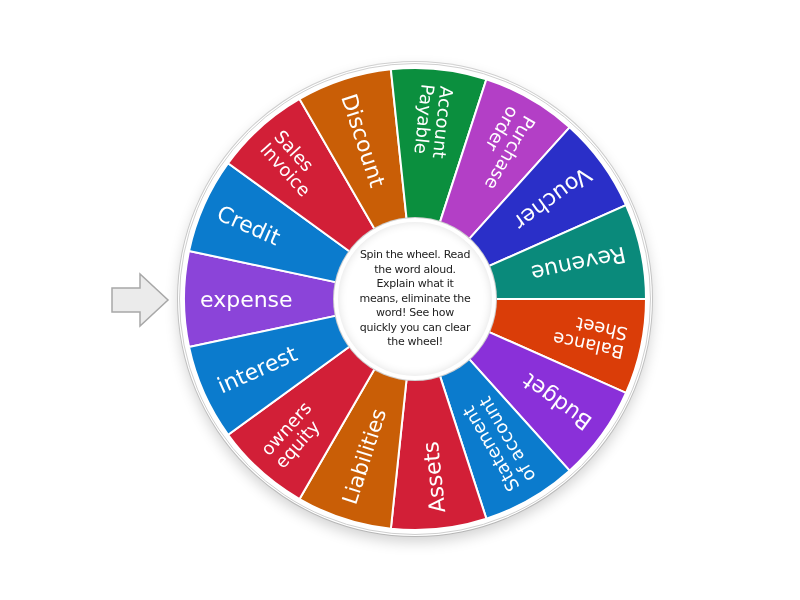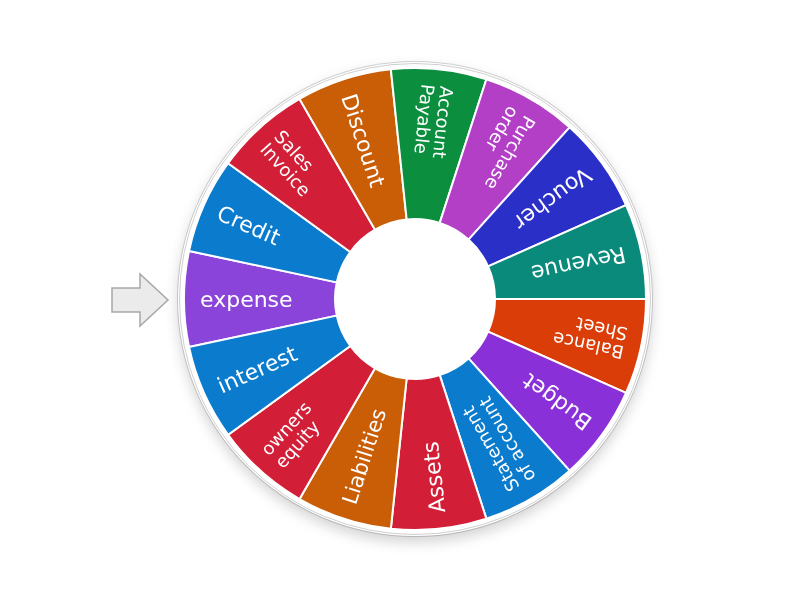--- a/index.html
+++ b/index.html
@@ -138,15 +138,18 @@
           <g transform="rotate(312 237 237)">
             <text class="seg-label" font-size="18" text-anchor="start"><tspan x="22" y="234.03">owners</tspan><tspan x="22" y="252.93">equity</tspan></text>
           </g>
           <path d="M172.27864045000422,284.02282018339787 L50.117074299387184,372.7783932795613 A231,231 0 0 1 11.047904230490872,285.02760057890237 L158.74819194129554,253.63293526542074 A80,80 0 0 0 172.27864045000422,284.02282018339787 Z" fill="#0b7bcd" stroke="#ffffff" stroke-width="2"></path>
           <g transform="rotate(336 237 237)">
             <text class="seg-label" font-size="22" text-anchor="start"><tspan x="22" y="244.92">interest</tspan></text>
           </g>
         </g>
     </svg>
 
+    <div class="center-disc">
+      <div class="center-text">Spin the wheel. Read the word aloud. Explain what it means, eliminate the word! See how quickly you can clear the wheel!</div>
+    </div>
   </div>
 
 </div>
 
 </body></html>

